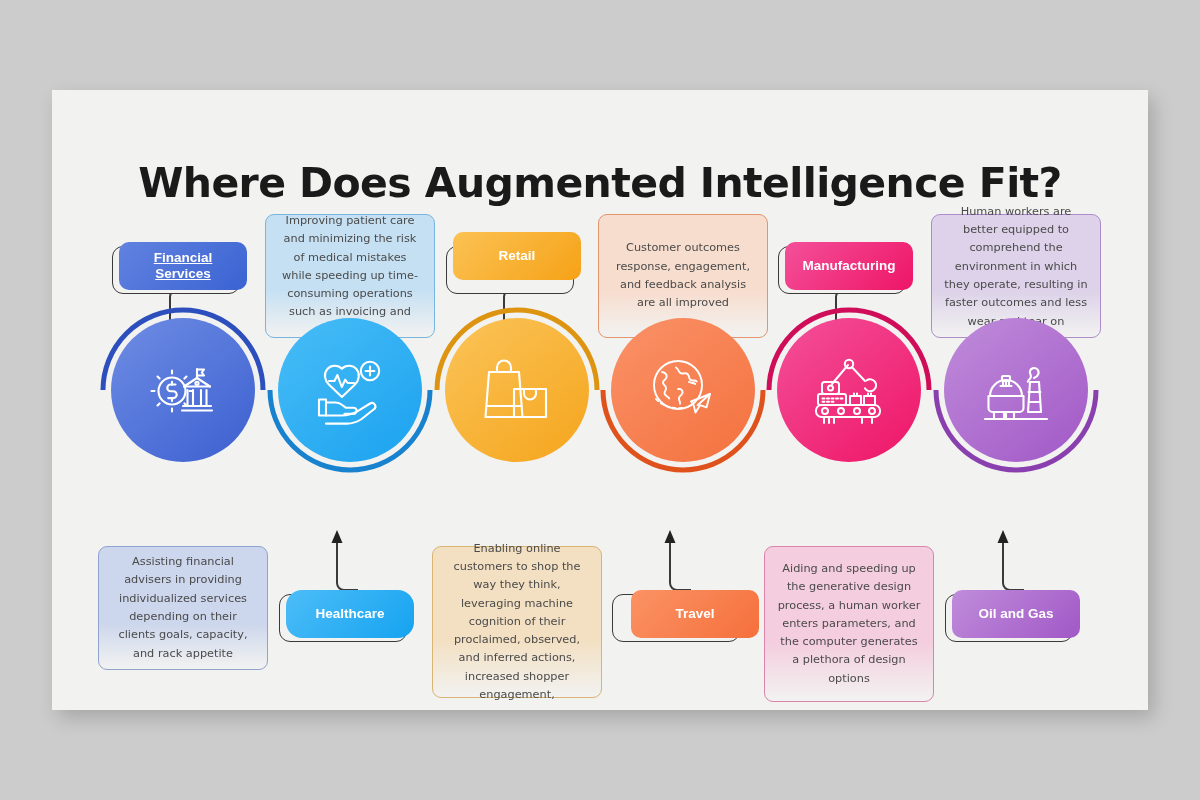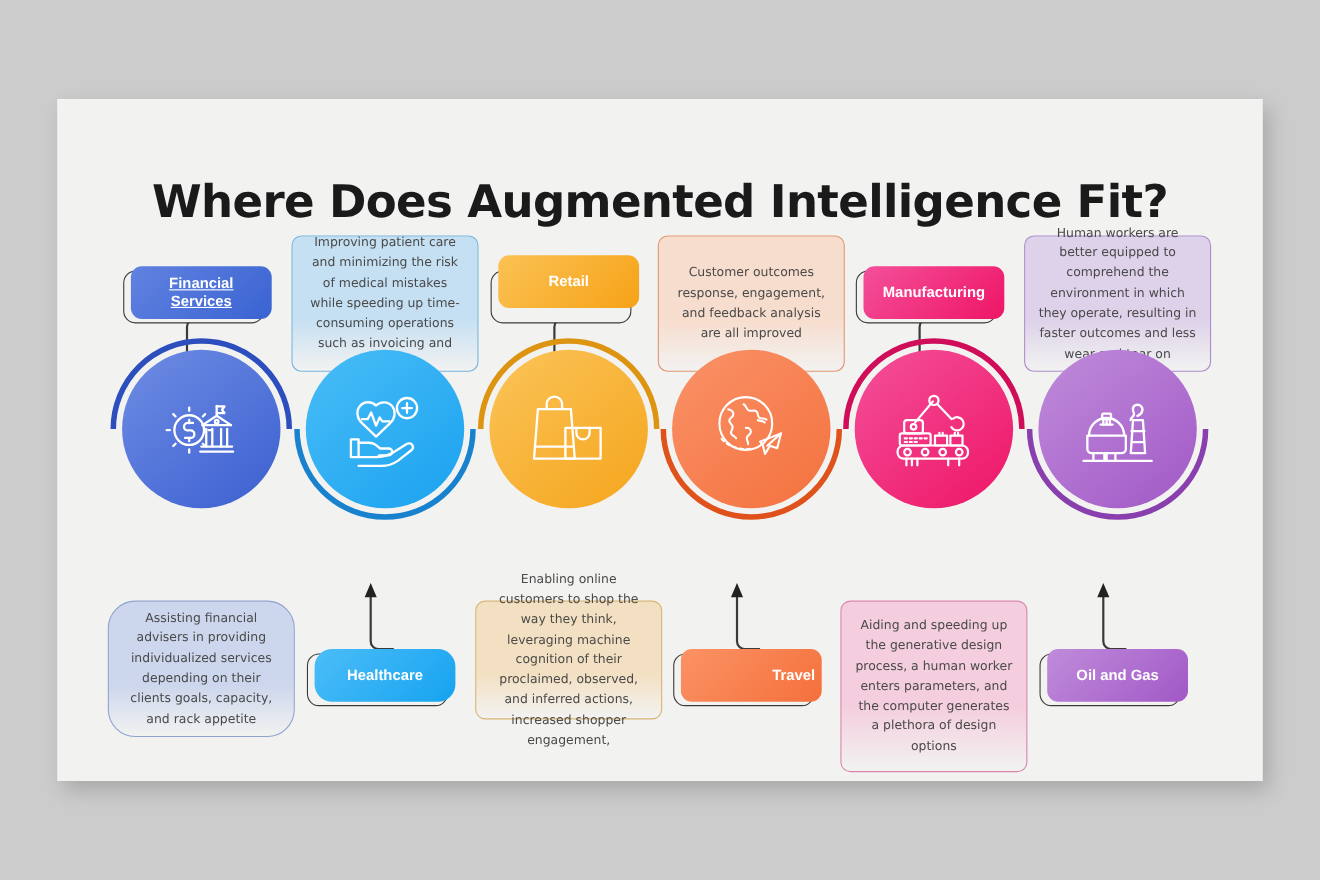--- a/index.html
+++ b/index.html
@@ -90,21 +90,21 @@
 </style>
 </head>
 <body>
 
 <div id="stage">
   <div id="slide">
 
     <h1 id="title">Where Does Augmented Intelligence Fit?</h1>
 
     <div id="sectors-layer">
-        <div class="card" style="left: 46px; top: 456px; height: 124px; background: linear-gradient(rgb(204, 214, 236) 0%, rgb(204, 214, 236) 62%, rgba(242, 242, 241, 0.55) 100%); border-color: rgb(143, 163, 207); border-radius: 25px;">
+        <div class="card" style="left: 46px; top: 456px; height: 124px; background: linear-gradient(rgb(204, 214, 236) 0%, rgb(204, 214, 236) 62%, rgba(242, 242, 241, 0.55) 100%); border-color: rgb(143, 163, 207);">
           <p>Assisting financial advisers in providing individualized services depending on their clients goals, capacity, and rack appetite</p>
         </div>
         <svg class="conn" width="60" height="66" style="left: 85px; top: 198px;">
           <path d="M54 2 H40 a7 7 0 0 0 -7 7 V50" fill="none" stroke="#3a3a3a" stroke-width="2"></path>
           <path d="M33 62 L27.5 49 H38.5 Z" fill="#222"></path>
         </svg>
         <div class="pill-ghost" style="left: 60px; top: 156px;"></div>
         <div class="pill" style="left: 67px; top: 152px; background: linear-gradient(135deg, rgb(97, 130, 224) 0%, rgb(58, 99, 210) 100%); text-decoration: underline;">
           <span>Financial Services</span>
         </div>
@@ -163,21 +163,21 @@
       <path d="M58 11.6v8.8M53.6 16h8.8"></path>
 
       <path d="M7 44.5h7v16H7z"></path>
       <path d="M14 47.5h9.5c2.2 0 4.3.7 6 2l4.2 3.2h7.8a3.1 3.1 0 0 1 0 6.2h-9"></path>
       <path d="M14 60.5h15.5c8 0 11.8-1.6 16.6-4.6l12-7.4a3.6 3.6 0 0 1 4.8 1.2
                3.5 3.5 0 0 1-1 4.6L49.6 64c-4.4 3-9.5 4.6-14.8 4.6H14"></path>
     </svg>
             </span>
           </div>
         </div>
-        <div class="card" style="left: 380px; top: 456px; height: 108px; background: linear-gradient(rgb(243, 224, 194) 0%, rgb(243, 224, 194) 62%, rgba(242, 242, 241, 0.55) 100%); border-color: rgb(217, 180, 114);">
+        <div class="card" style="left: 380px; top: 456px; height: 152px; background: linear-gradient(rgb(243, 224, 194) 0%, rgb(243, 224, 194) 62%, rgba(242, 242, 241, 0.55) 100%); border-color: rgb(217, 180, 114);">
           <p>Enabling online customers to shop the way they think, leveraging machine cognition of their proclaimed, observed, and inferred actions, increased shopper engagement,</p>
         </div>
         <svg class="conn" width="60" height="66" style="left: 419px; top: 198px;">
           <path d="M54 2 H40 a7 7 0 0 0 -7 7 V50" fill="none" stroke="#3a3a3a" stroke-width="2"></path>
           <path d="M33 62 L27.5 49 H38.5 Z" fill="#222"></path>
         </svg>
         <div class="pill-ghost" style="left: 394px; top: 156px;"></div>
         <div class="pill" style="left: 401px; top: 142px; background: linear-gradient(135deg, rgb(251, 194, 84) 0%, rgb(246, 162, 23) 100%);">
           <span>Retail</span>
         </div>
@@ -200,21 +200,21 @@
           </div>
         </div>
         <div class="card" style="left: 546px; top: 124px; height: 124px; background: linear-gradient(rgb(247, 221, 206) 0%, rgb(247, 221, 206) 62%, rgba(242, 242, 241, 0.55) 100%); border-color: rgb(226, 149, 110);">
           <p>Customer outcomes response, engagement, and feedback analysis are all improved</p>
         </div>
         <svg class="conn" width="60" height="66" style="left: 585px; top: 436px;">
           <path d="M54 64 H40 a7 7 0 0 1 -7 -7 V16" fill="none" stroke="#3a3a3a" stroke-width="2"></path>
           <path d="M33 4 L27.5 17 H38.5 Z" fill="#222"></path>
         </svg>
         <div class="pill-ghost" style="left: 560px; top: 504px;"></div>
-        <div class="pill" style="left: 567px; top: 500px; background: linear-gradient(135deg, rgb(251, 146, 100) 0%, rgb(245, 112, 60) 100%); justify-content: flex-end;">
+        <div class="pill" style="left: 579px; top: 500px; background: linear-gradient(135deg, rgb(251, 146, 100) 0%, rgb(245, 112, 60) 100%);">
           <span>Travel</span>
         </div>
         <div class="circle-wrap" style="left: 545px; top: 214px;">
           <svg class="ring" viewBox="0 0 172 172">
             <path d="M 166 86 A 80 80 0 0 1 6 86" fill="none" stroke="#e0521b" stroke-width="5" stroke-linecap="butt"></path>
           </svg>
           <div class="disc" style="background: linear-gradient(140deg, rgb(250, 146, 104) 0%, rgb(244, 113, 62) 100%);">
             <span>
     <svg width="76" height="70" viewBox="0 0 76 70" fill="none" stroke="#fff" stroke-width="1.9" stroke-linecap="round" stroke-linejoin="round">
       <circle cx="33" cy="30" r="24"></circle>

